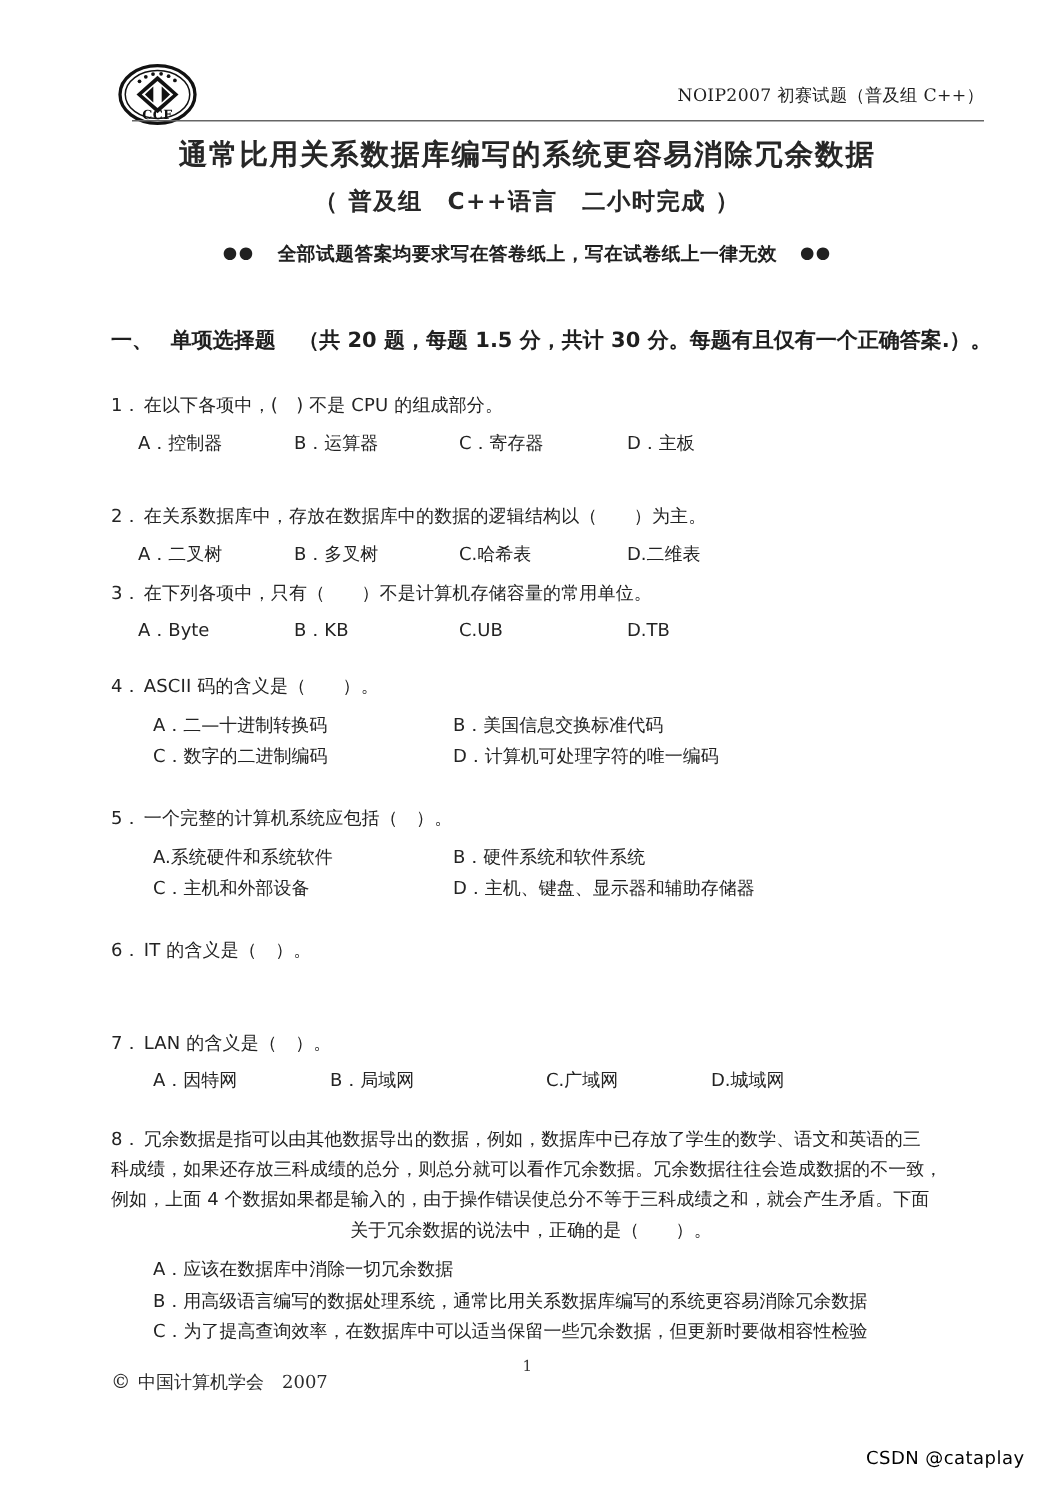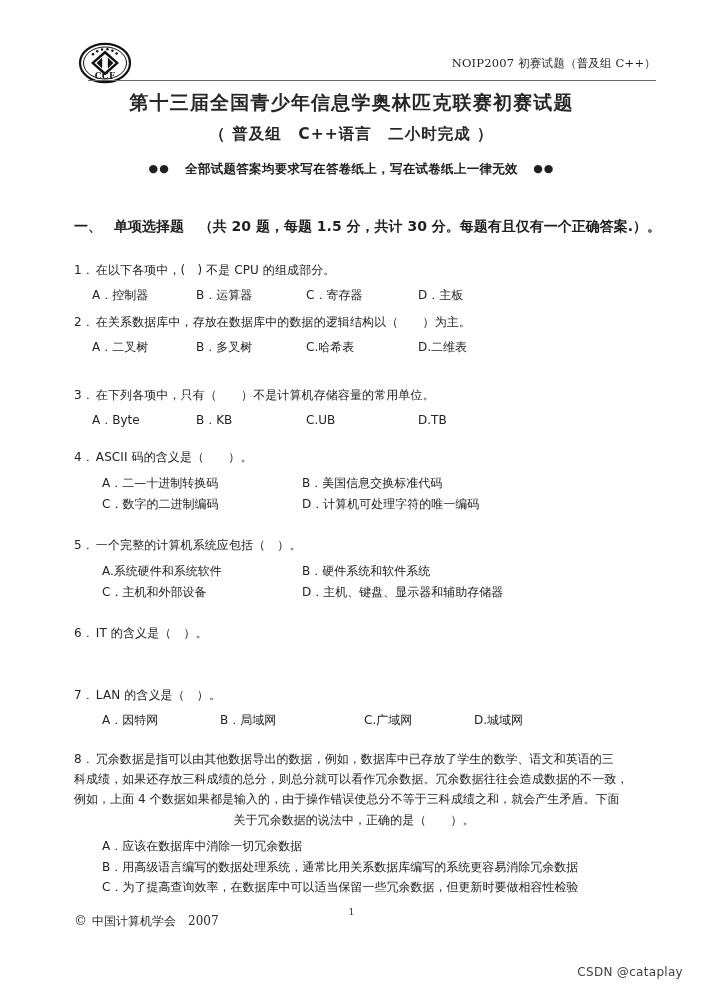--- a/index.html
+++ b/index.html
@@ -170,21 +170,21 @@
     text-align: center;
     font-size: 10px;
     color: #3a3a3a;
     font-family: "DejaVu Serif", "Liberation Serif", serif;
   }
   .watermark {
     position: absolute;
     right: 20px;
     top: 965px;
     font-size: 12px;
-    color: #404040;
+    color: #000000;
     font-family: "DejaVu Sans", "Liberation Sans", sans-serif;
     letter-spacing: .3px;
     text-align: center;
   }
 </style>
 </head>
 <body>
 
 <div class="page">
 
@@ -205,21 +205,21 @@
           <circle cx="34.4" cy="8.8" r="1.25"></circle>
             <circle cx="38.6" cy="11.6" r="1.25"></circle>
         </g>
         <text x="27" y="37.4" text-anchor="middle" font-family="DejaVu Serif, serif" font-size="8.4" font-weight="bold" fill="#111" letter-spacing="0.4">CCF</text>
       </svg>
     </div>
     <div class="header-title">NOIP2007 初赛试题（普及组 C++）</div>
   </div>
   <div class="header-rule"></div>
 
-  <div class="doc-title">第十三届全国青少年信息学奥林匹克联赛初赛试题</div>
+  <div class="doc-title">通常比用关系数据库编写的系统更容易消除冗余数据</div>
   <div class="doc-subtitle">（ 普及组　C++语言　二小时完成 ）</div>
 
   <div class="notice">
     <span class="dots">●●</span>
     <span class="ntext">全部试题答案均要求写在答卷纸上，写在试卷纸上一律无效</span>
     <span class="dots">●●</span>
   </div>
 
   <div class="section-head">
     <span class="sec-num">一、</span>
@@ -232,21 +232,21 @@
       <span class="qn">1．</span><span>在以下各项中，(　) 不是 CPU 的组成部分。</span>
     </p>
     <div class="opts-row">
       <span class="opt" style="width:104px;">A．控制器</span>
       <span class="opt" style="width:110px;">B．运算器</span>
       <span class="opt" style="width:112px;">C．寄存器</span>
       <span class="opt">D．主板</span>
     </div>
   </div>
 
-  <div class="q" style="top:314px;">
+  <div class="q" style="top:336px;">
     <p class="q-stem">
       <span class="qn">2．</span><span>在关系数据库中，存放在数据库中的数据的逻辑结构以（　　）为主。</span>
     </p>
     <div class="opts-row">
       <span class="opt" style="width:104px;">A．二叉树</span>
       <span class="opt" style="width:110px;">B．多叉树</span>
       <span class="opt" style="width:112px;">C.哈希表</span>
       <span class="opt">D.二维表</span>
     </div>
   </div>

